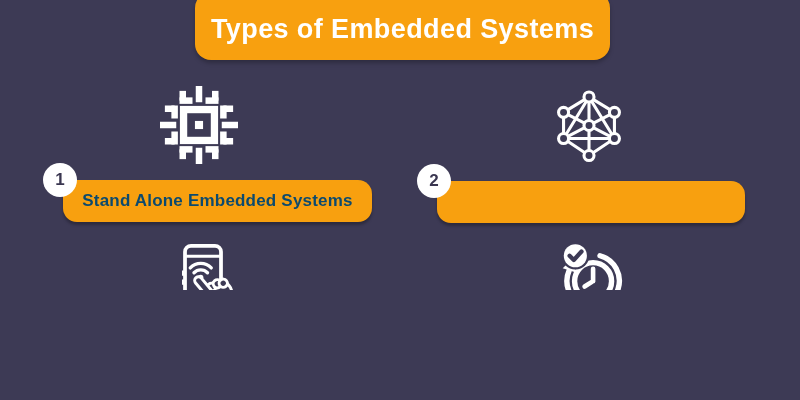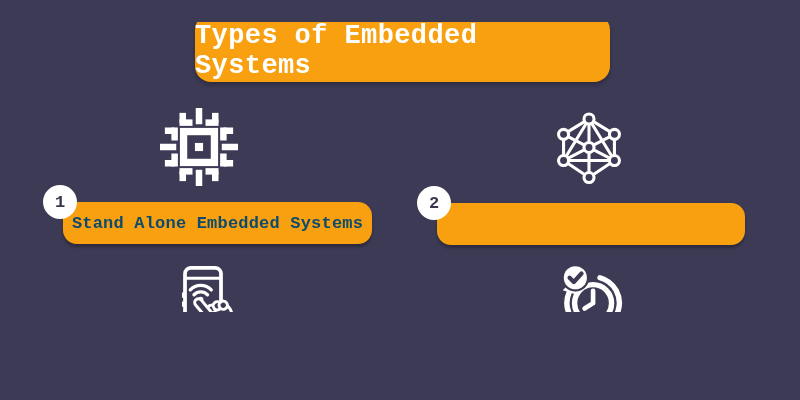--- a/index.html
+++ b/index.html
@@ -1,20 +1,19 @@
 <!DOCTYPE html>
 <html><head>
 <meta charset="utf-8">
 <style>
   html,body{margin:0;padding:0;background:#3d3a55;}
   .canvas{
     position:relative;width:800px;height:290px;overflow:hidden;
     background:#3d3a55;
-    font-family:Liberation Mono, monospace;
-    margin-top:22px;
+    font-family:Liberation Sans, sans-serif;
   }
   .banner{
     position:absolute;left:195px;top:-8px;width:415px;height:68px;
     background:#f8a00f;border-radius:16px;
     display:flex;align-items:center;justify-content:center;
     box-shadow:0 3px 4px rgba(0,0,0,.25);
   }
   .banner .title{
     padding-top:6px;color:#ffffff;font-size:27px;font-weight:bold;letter-spacing:.4px;
   }

